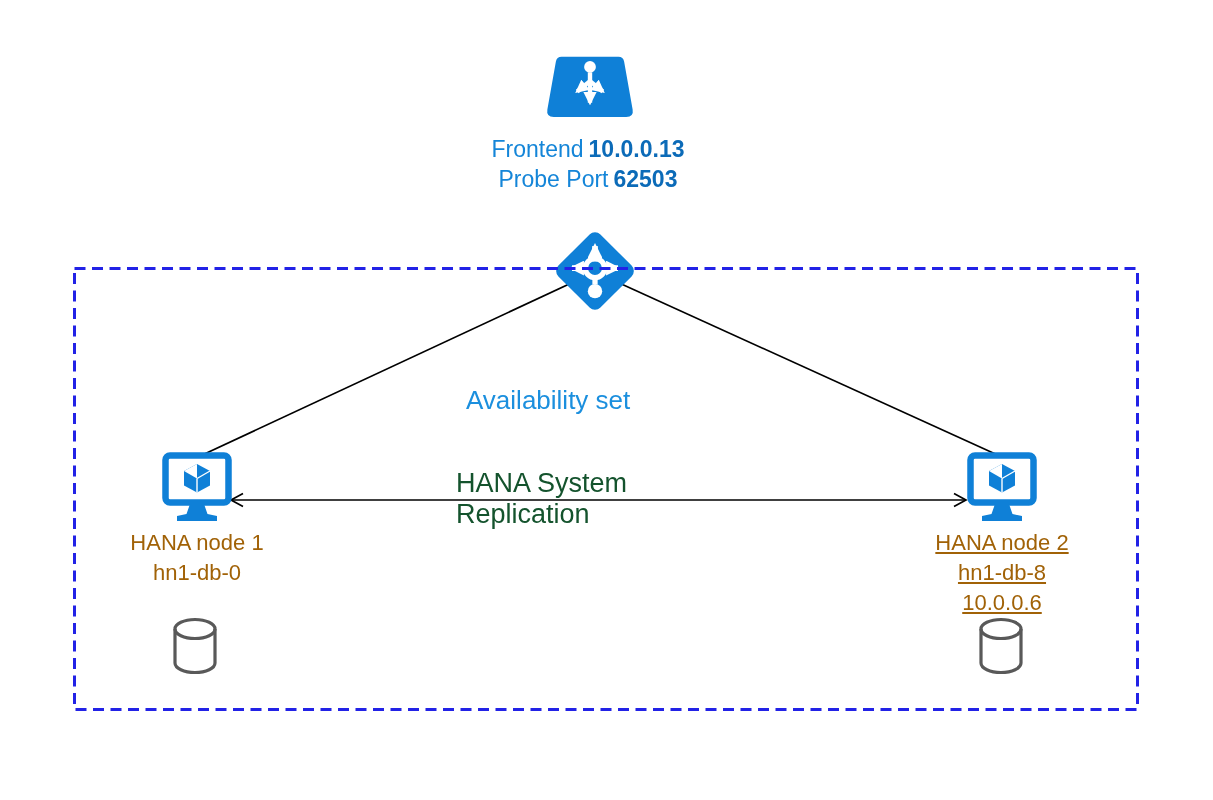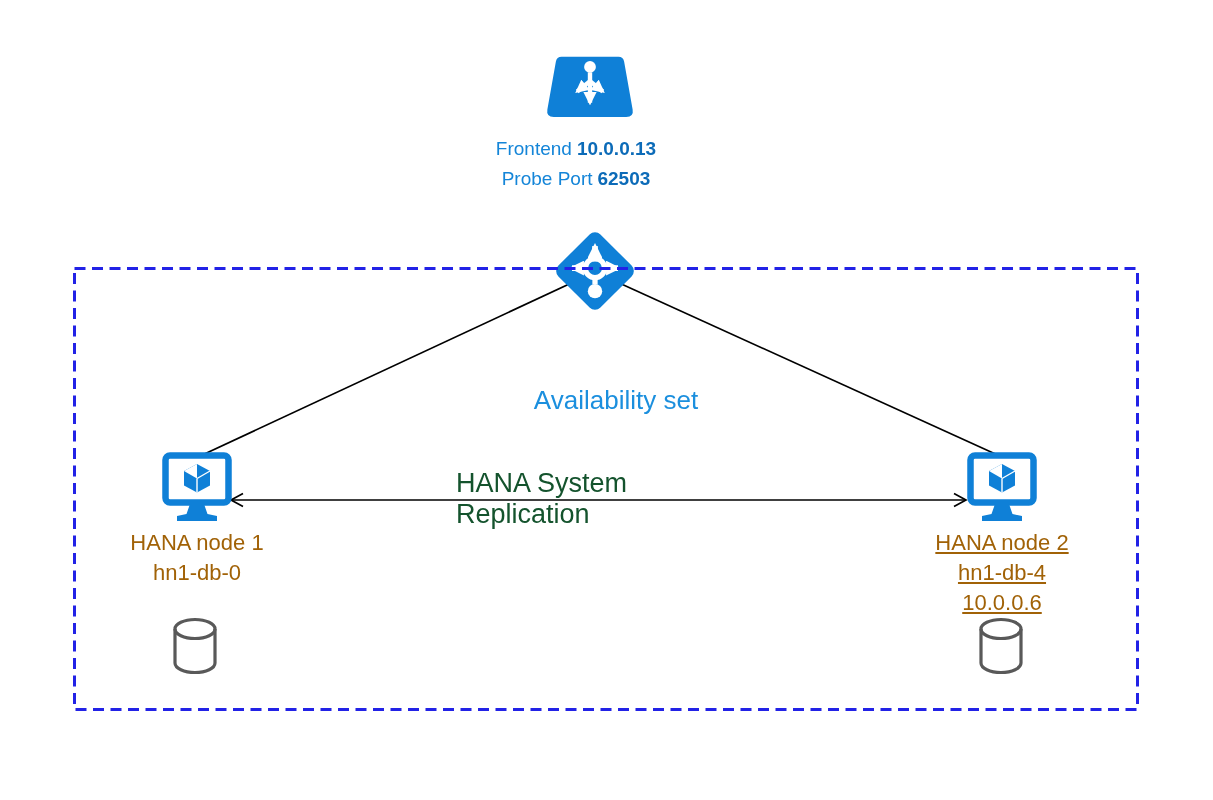--- a/index.html
+++ b/index.html
@@ -15,29 +15,29 @@
   svg { display: block; }
 
   
   .lines-layer   { left: 0; top: 0; z-index: 1; pointer-events: none; }
   .icon-layer    { z-index: 2; }
   .border-layer  { left: 0; top: 0; z-index: 3; pointer-events: none; }
   .text-layer    { z-index: 4; }
 
   
   .lb-caption {
-    left: 426px; top: 134px; width: 300px;
-    text-align: center; font-size: 19px; line-height: 30px;
+    left: 438px; top: 134px; width: 300px;
+    text-align: center; font-size: 23px; line-height: 30px;
     color: #1485D8;
   }
   .lb-caption b, .node-caption b { color: #0C6BB8; font-weight: bold; margin-left: 5px; }
 
   .availability-label {
     left: 466px; top: 385px; width: 300px;
-    text-align: center; font-size: 26px; color: #1B8FDE;
+    font-size: 26px; color: #1B8FDE;
   }
 
   .replication-label {
     left: 456px; top: 468px; width: 300px;
     font-size: 27px; color: #14532d;
   }
 
   .node-caption {
     top: 528px; width: 200px;
     text-align: center; font-size: 22px; line-height: 30px;
@@ -128,17 +128,17 @@
 
   <div class="abs text-layer replication-label">HANA System Replication</div>
 
   <div class="abs text-layer node-caption left">
     <div>HANA node 1</div>
     <div>hn1-db-0</div>
   </div>
 
   <div class="abs text-layer node-caption right">
     <div>HANA node 2</div>
-    <div>hn1-db-4</div>
+    <div>hn1-db-8</div>
     <div>10.0.0.6</div>
   </div>
 
 </div>
 
 </body></html>

